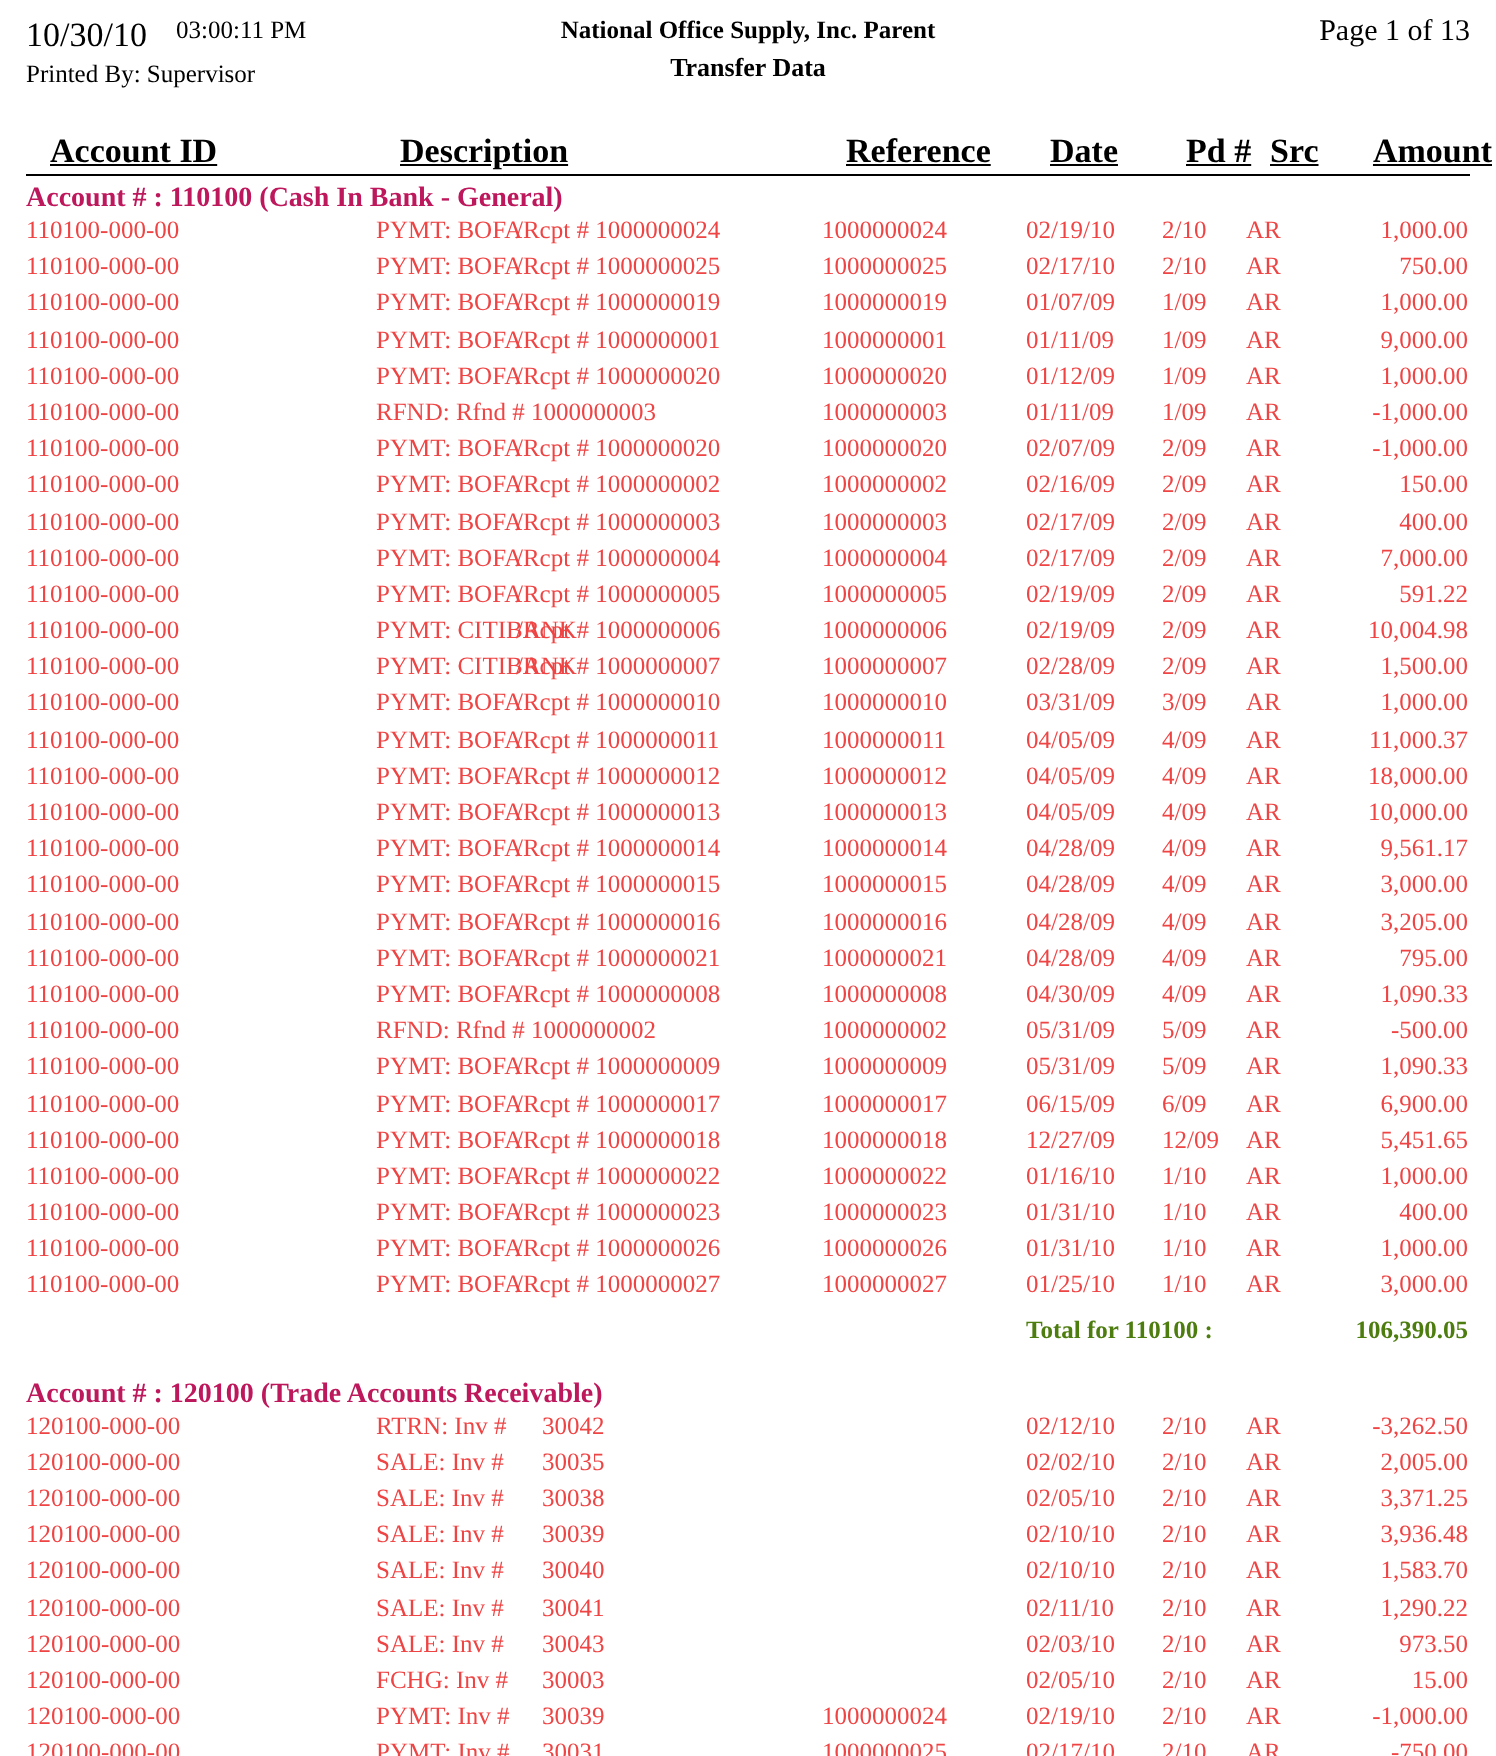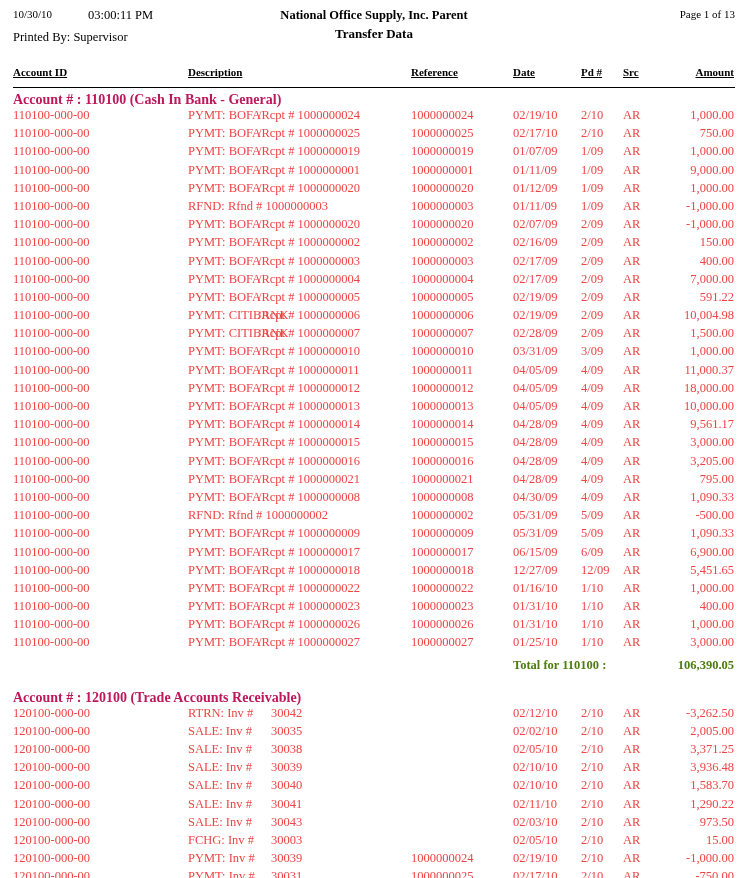--- a/index.html
+++ b/index.html
@@ -24,42 +24,42 @@
   
   .hdr-row1 {
     position: relative;
     height: 18px;
     margin: 8px 13px 0 13px;
   }
   .hdr-date {
     position: absolute;
     left: 0;
     top: 0;
-    font-size: 11px;
+    font-size: 17px;
   }
   .hdr-time {
     position: absolute;
     left: 75px;
     top: 0;
     font-size: 12.5px;
   }
   .hdr-company {
     position: absolute;
     left: 0;
     right: 0;
     top: 0;
     text-align: center;
     font-size: 12.5px;
     font-weight: bold;
   }
   .hdr-page {
     position: absolute;
     right: 0;
     top: 0;
-    font-size: 11px;
+    font-size: 15px;
     margin-left: 44px;
   }
   .hdr-row2 {
     position: relative;
     height: 24px;
     margin: 2px 13px 0 13px;
   }
   .hdr-printed {
     position: absolute;
     left: 0;
@@ -76,22 +76,23 @@
     font-weight: bold;
   }
   
   .tbl {
     margin: 14px 13px 0 13px;
     position: relative;
   }
   .colhdr {
     position: relative;
     height: 20px;
-    font-size: 11px;
+    font-size: 17px;
     font-weight: bold;
+    margin-left: 12px;
   }
   .colhdr span {
     position: absolute;
     top: 0;
     text-decoration: underline;
     white-space: nowrap;
   }
   .rule {
     border-top: 1px solid #000;
     margin-top: 1px;

